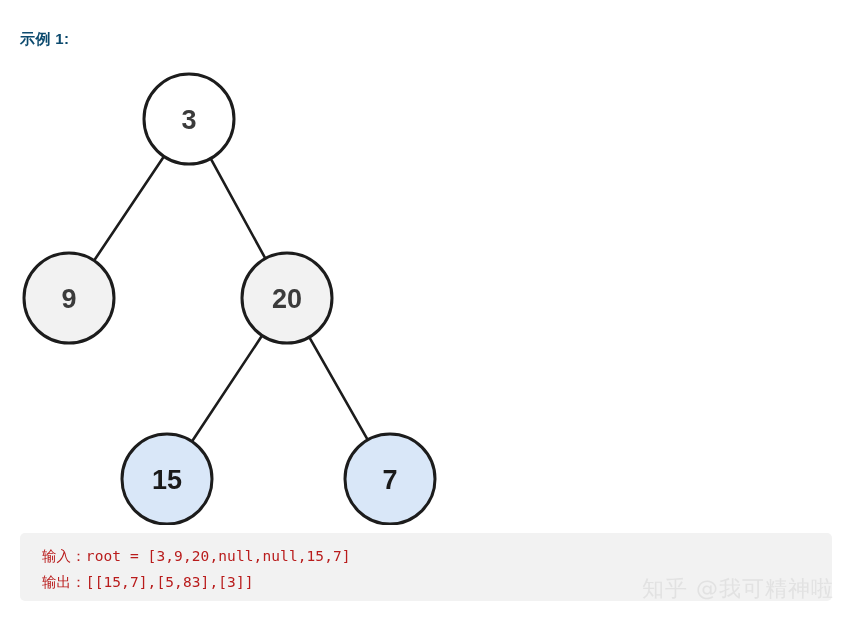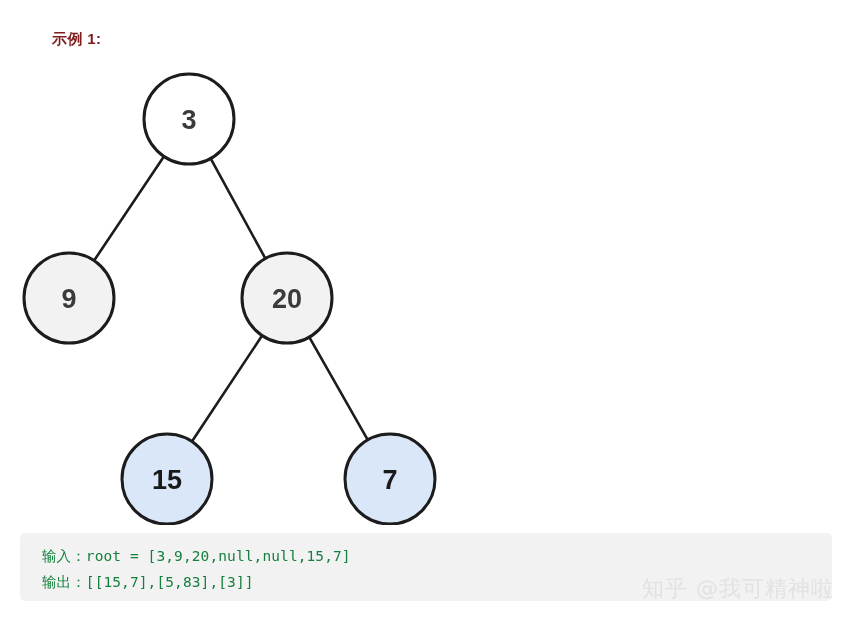--- a/index.html
+++ b/index.html
@@ -22,25 +22,24 @@
     background: #ffffff;
   }
 
   
   .section-title {
     position: absolute;
     left: 20px;
     top: 28px;
     font-size: 15px;
     font-weight: bold;
-    color: #7f1d1d;
+    color: #0c4a6e;
     letter-spacing: 0.4px;
     line-height: 22px;
     white-space: nowrap;
-    margin-left: 32px;
   }
 
   
   .tree-area {
     position: absolute;
     left: 0;
     top: 55px;
     width: 470px;
     height: 470px;
   }
@@ -83,21 +82,21 @@
     width: 812px;
     height: 68px;
     background: #f2f2f2;
     border-radius: 5px;
     box-sizing: border-box;
     padding: 10px 0 0 22px;
   }
   .info-line {
     font-family: "DejaVu Sans Mono", "Liberation Mono", monospace;
     font-size: 14.5px;
-    color: #15803d;
+    color: #b91c1c;
     line-height: 26px;
     white-space: pre;
     letter-spacing: 0.1px;
   }
 
   
   .watermark {
     position: absolute;
     right: 22px;
     bottom: 14px;

